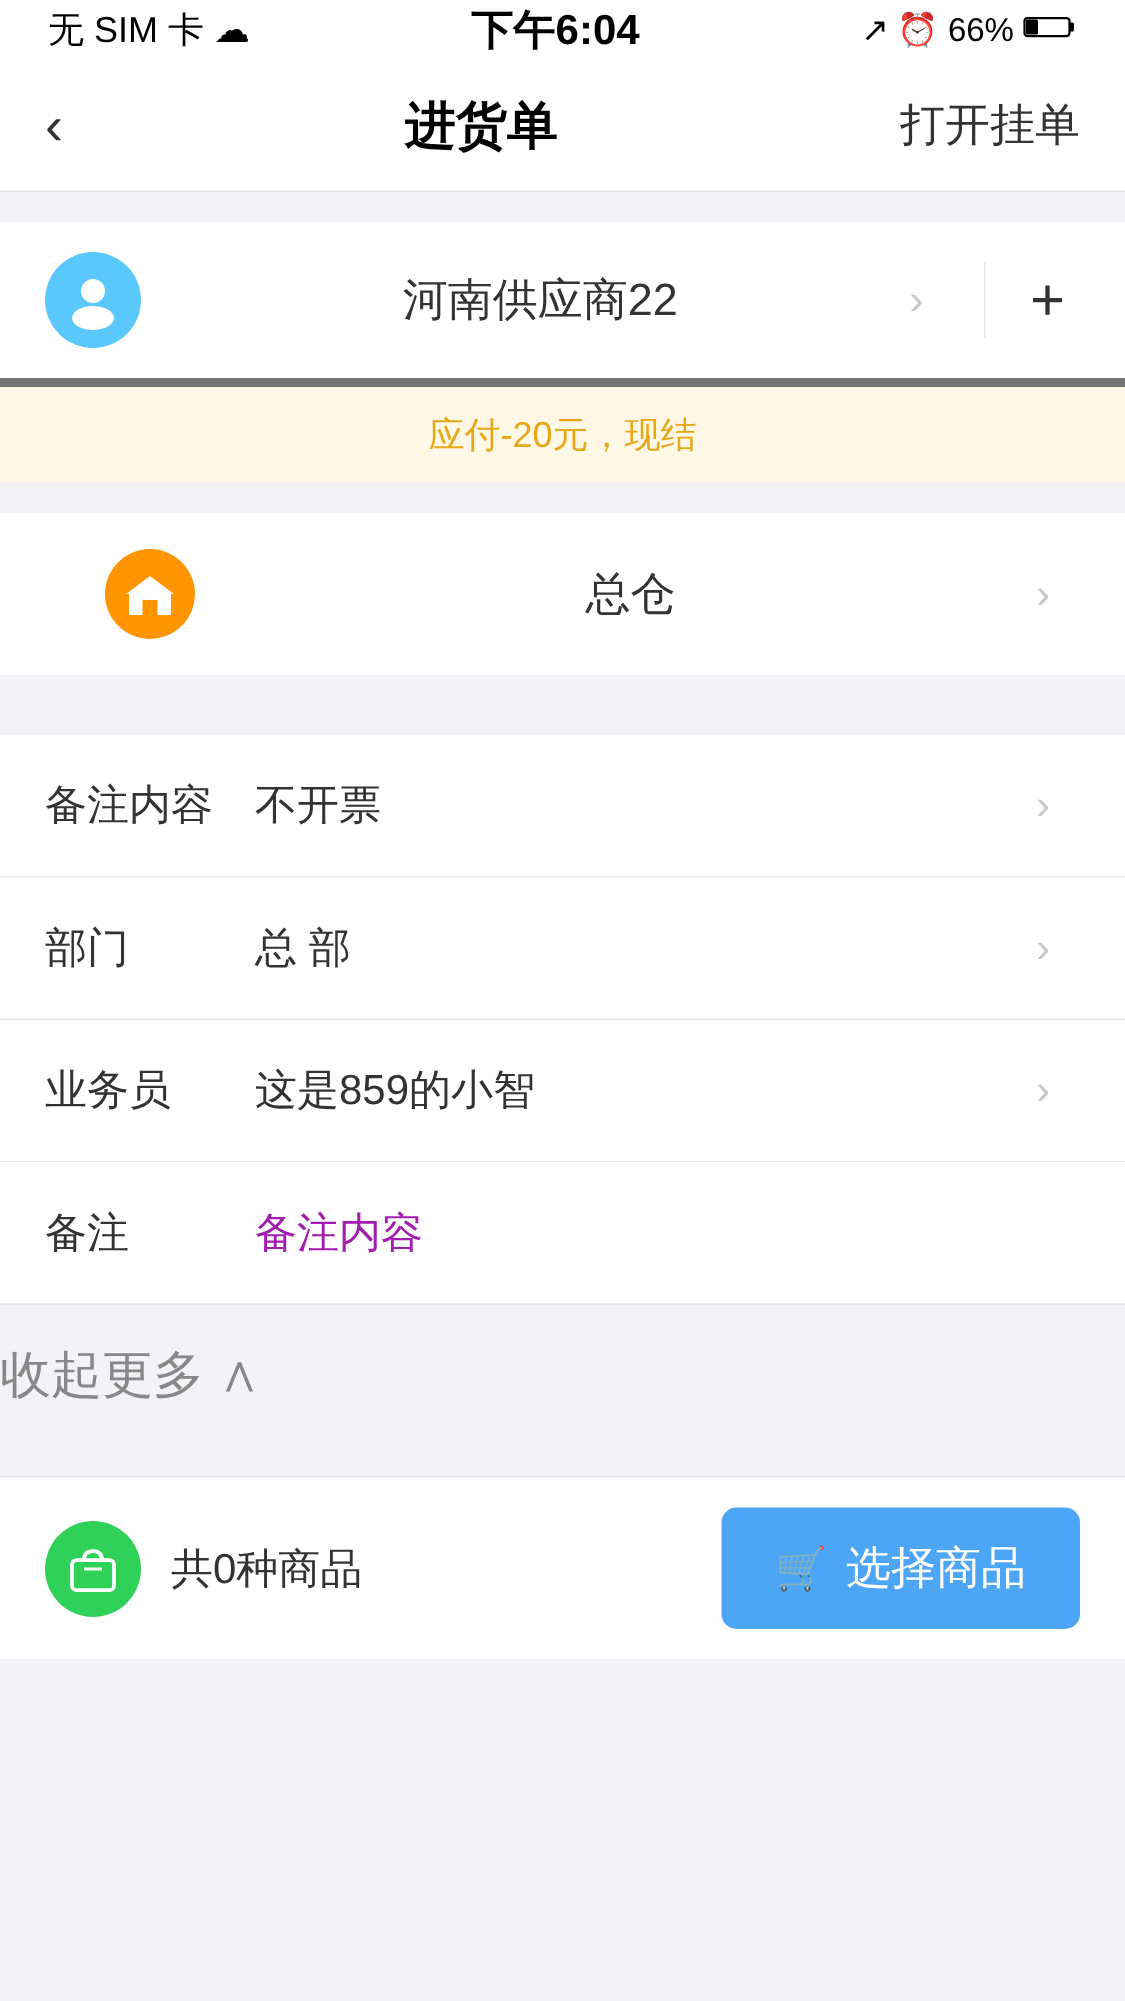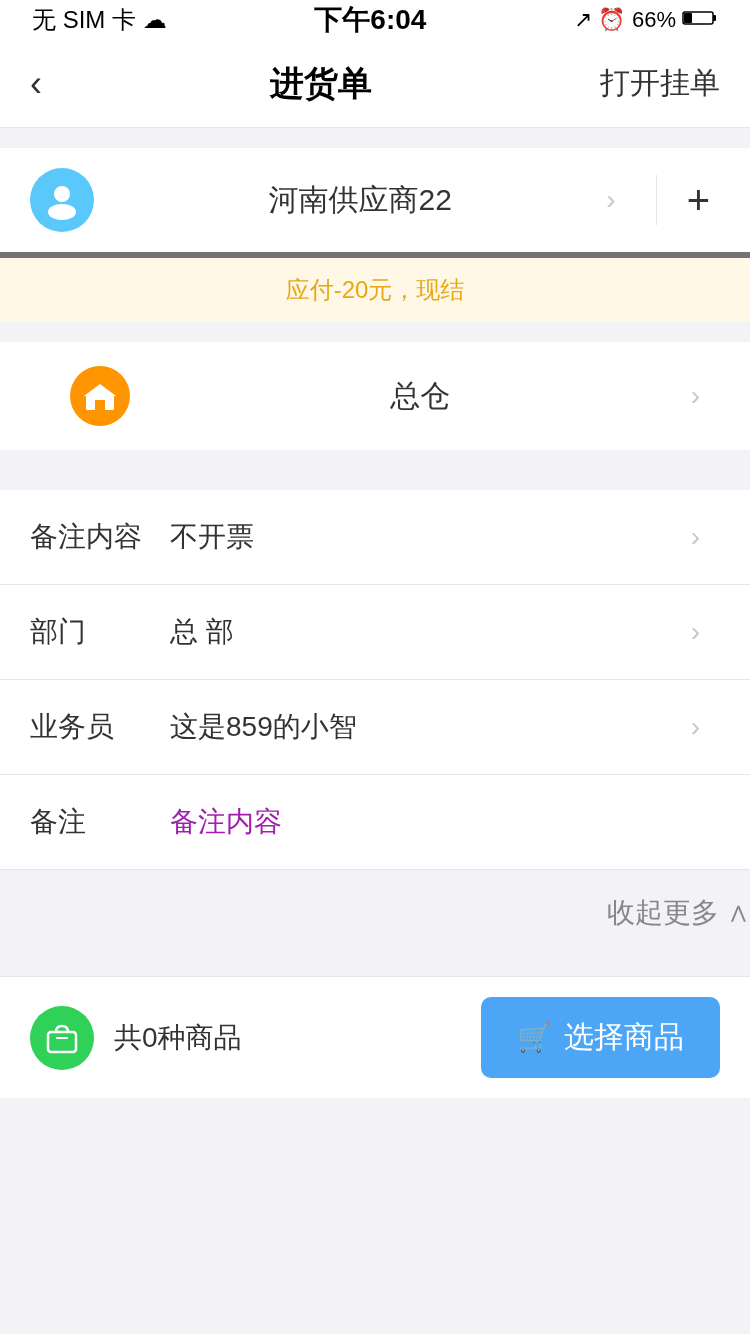--- a/index.html
+++ b/index.html
@@ -173,23 +173,23 @@
       color: #333;
       padding-left: 20px;
     }
     .form-value.placeholder {
       color: #a21caf;
     }
 
     
     .collapse-bar {
       background: #f2f2f7;
-      text-align: right;
+      text-align: left;
       padding: 24px 0;
-      font-size: 28px;
+      font-size: 34px;
       color: #888;
       cursor: pointer;
       border-top: 1px solid #e5e5ea;
     }
 
     
     .bottom-bar {
       background: #fff;
       border-top: 1px solid #e5e5ea;
       display: flex;

